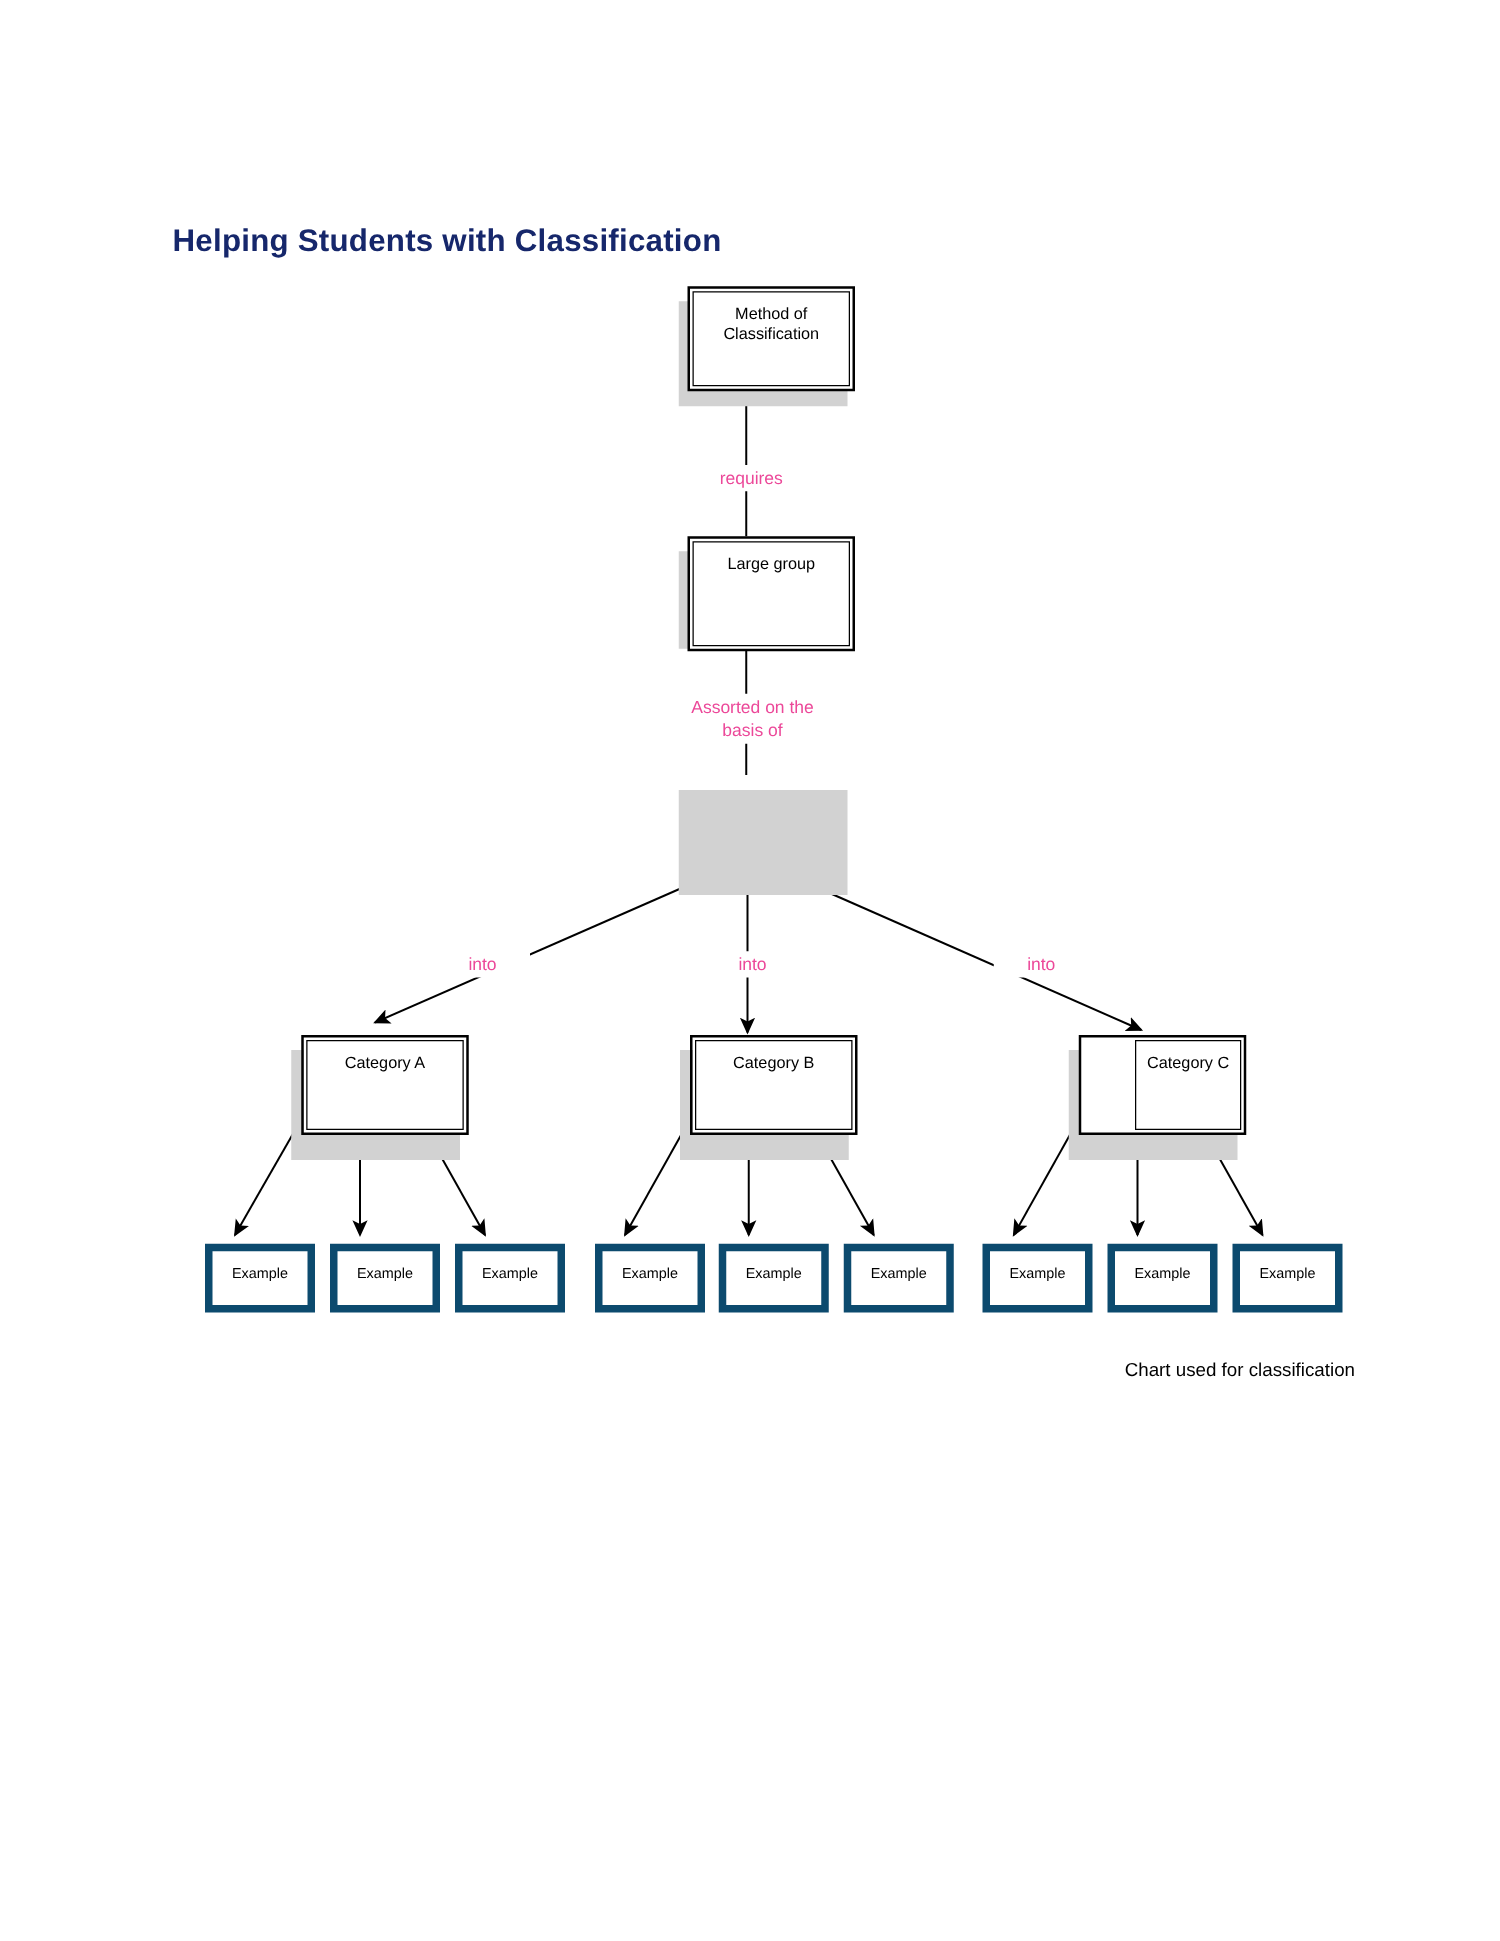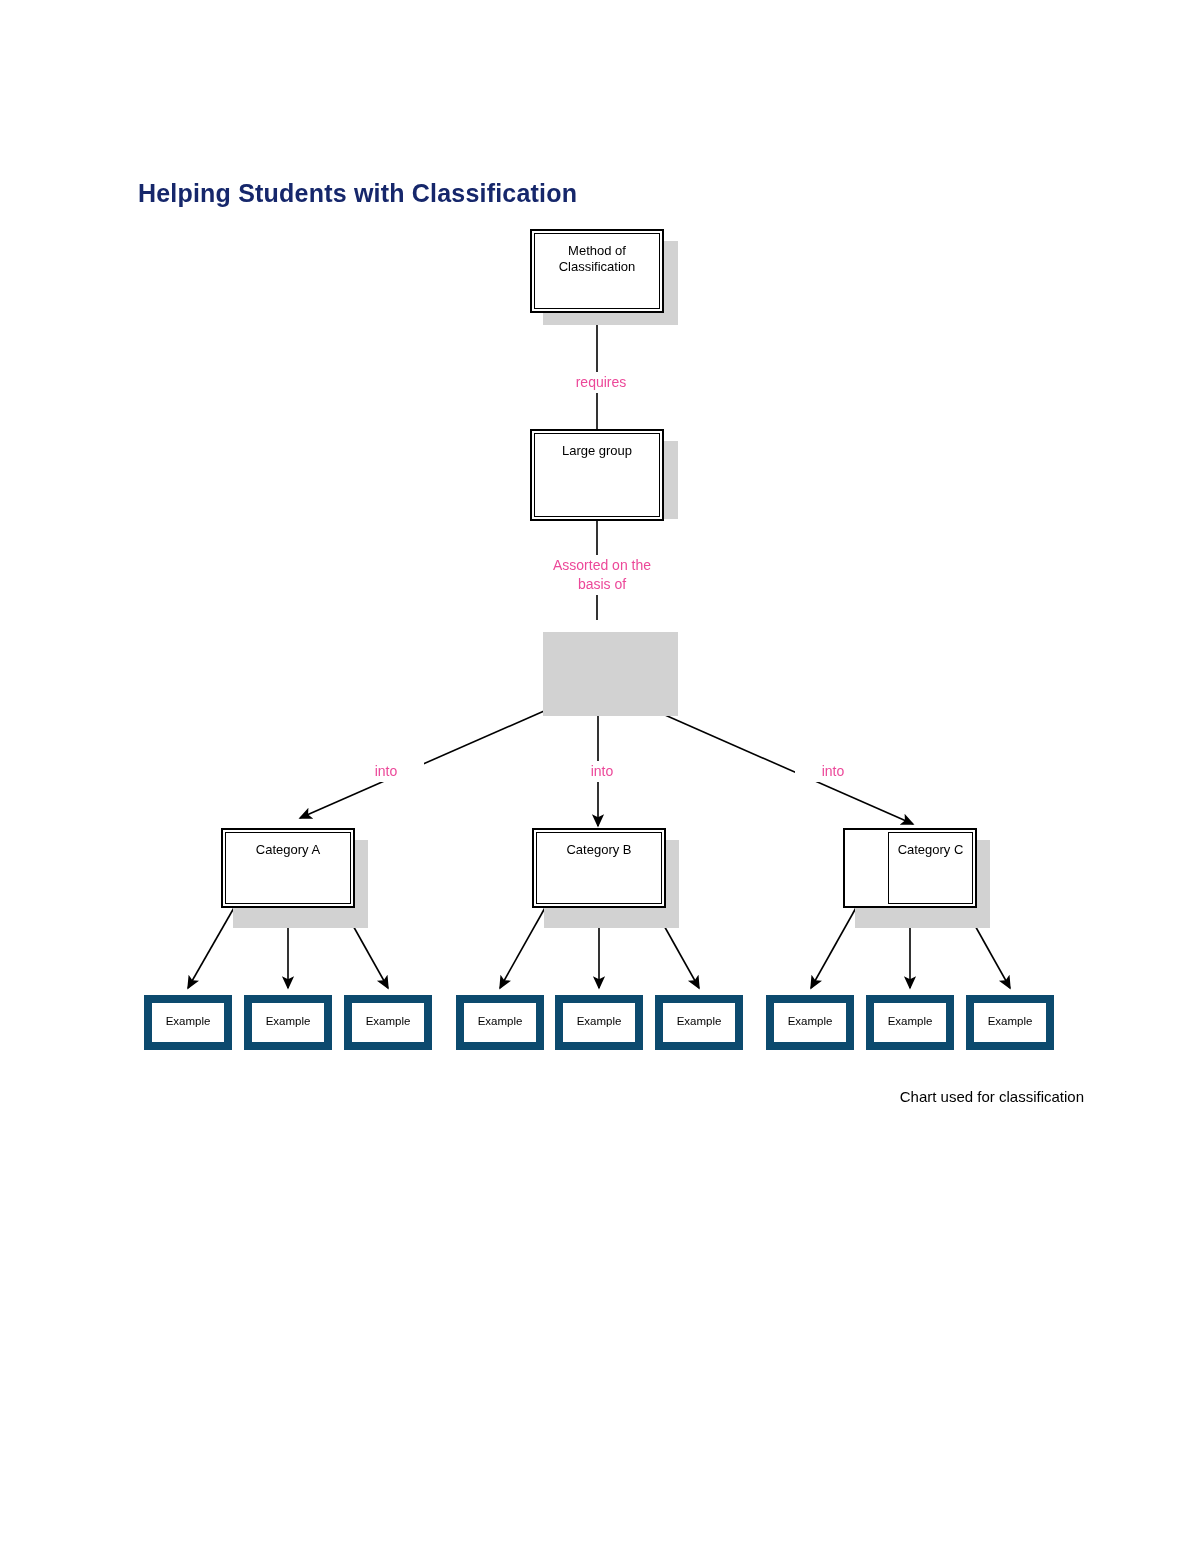--- a/index.html
+++ b/index.html
@@ -71,24 +71,24 @@
     box-sizing: border-box;
     background: #ffffff;
     display: block;
     padding-top: 9px;
   }
   .shadow {
     position: absolute;
     background: #d2d2d2;
     z-index: 0;
   }
-  .node.framed, .node.plain { z-index: 2; }
+  .node.framed, .node.plain { z-index: 2; margin-left: 20px; }
   
   .node.plain {
-    border: 8px solid #0c4a6e;
+    border: 6px solid #0c4a6e;
   }
   .node.plain .inner {
     display: block;
     padding-top: 11px;
   }
   .node.plain .node-label { font-size: 11.5px; }
   
   .edge-label {
     position: absolute;
     font-size: 14px;

